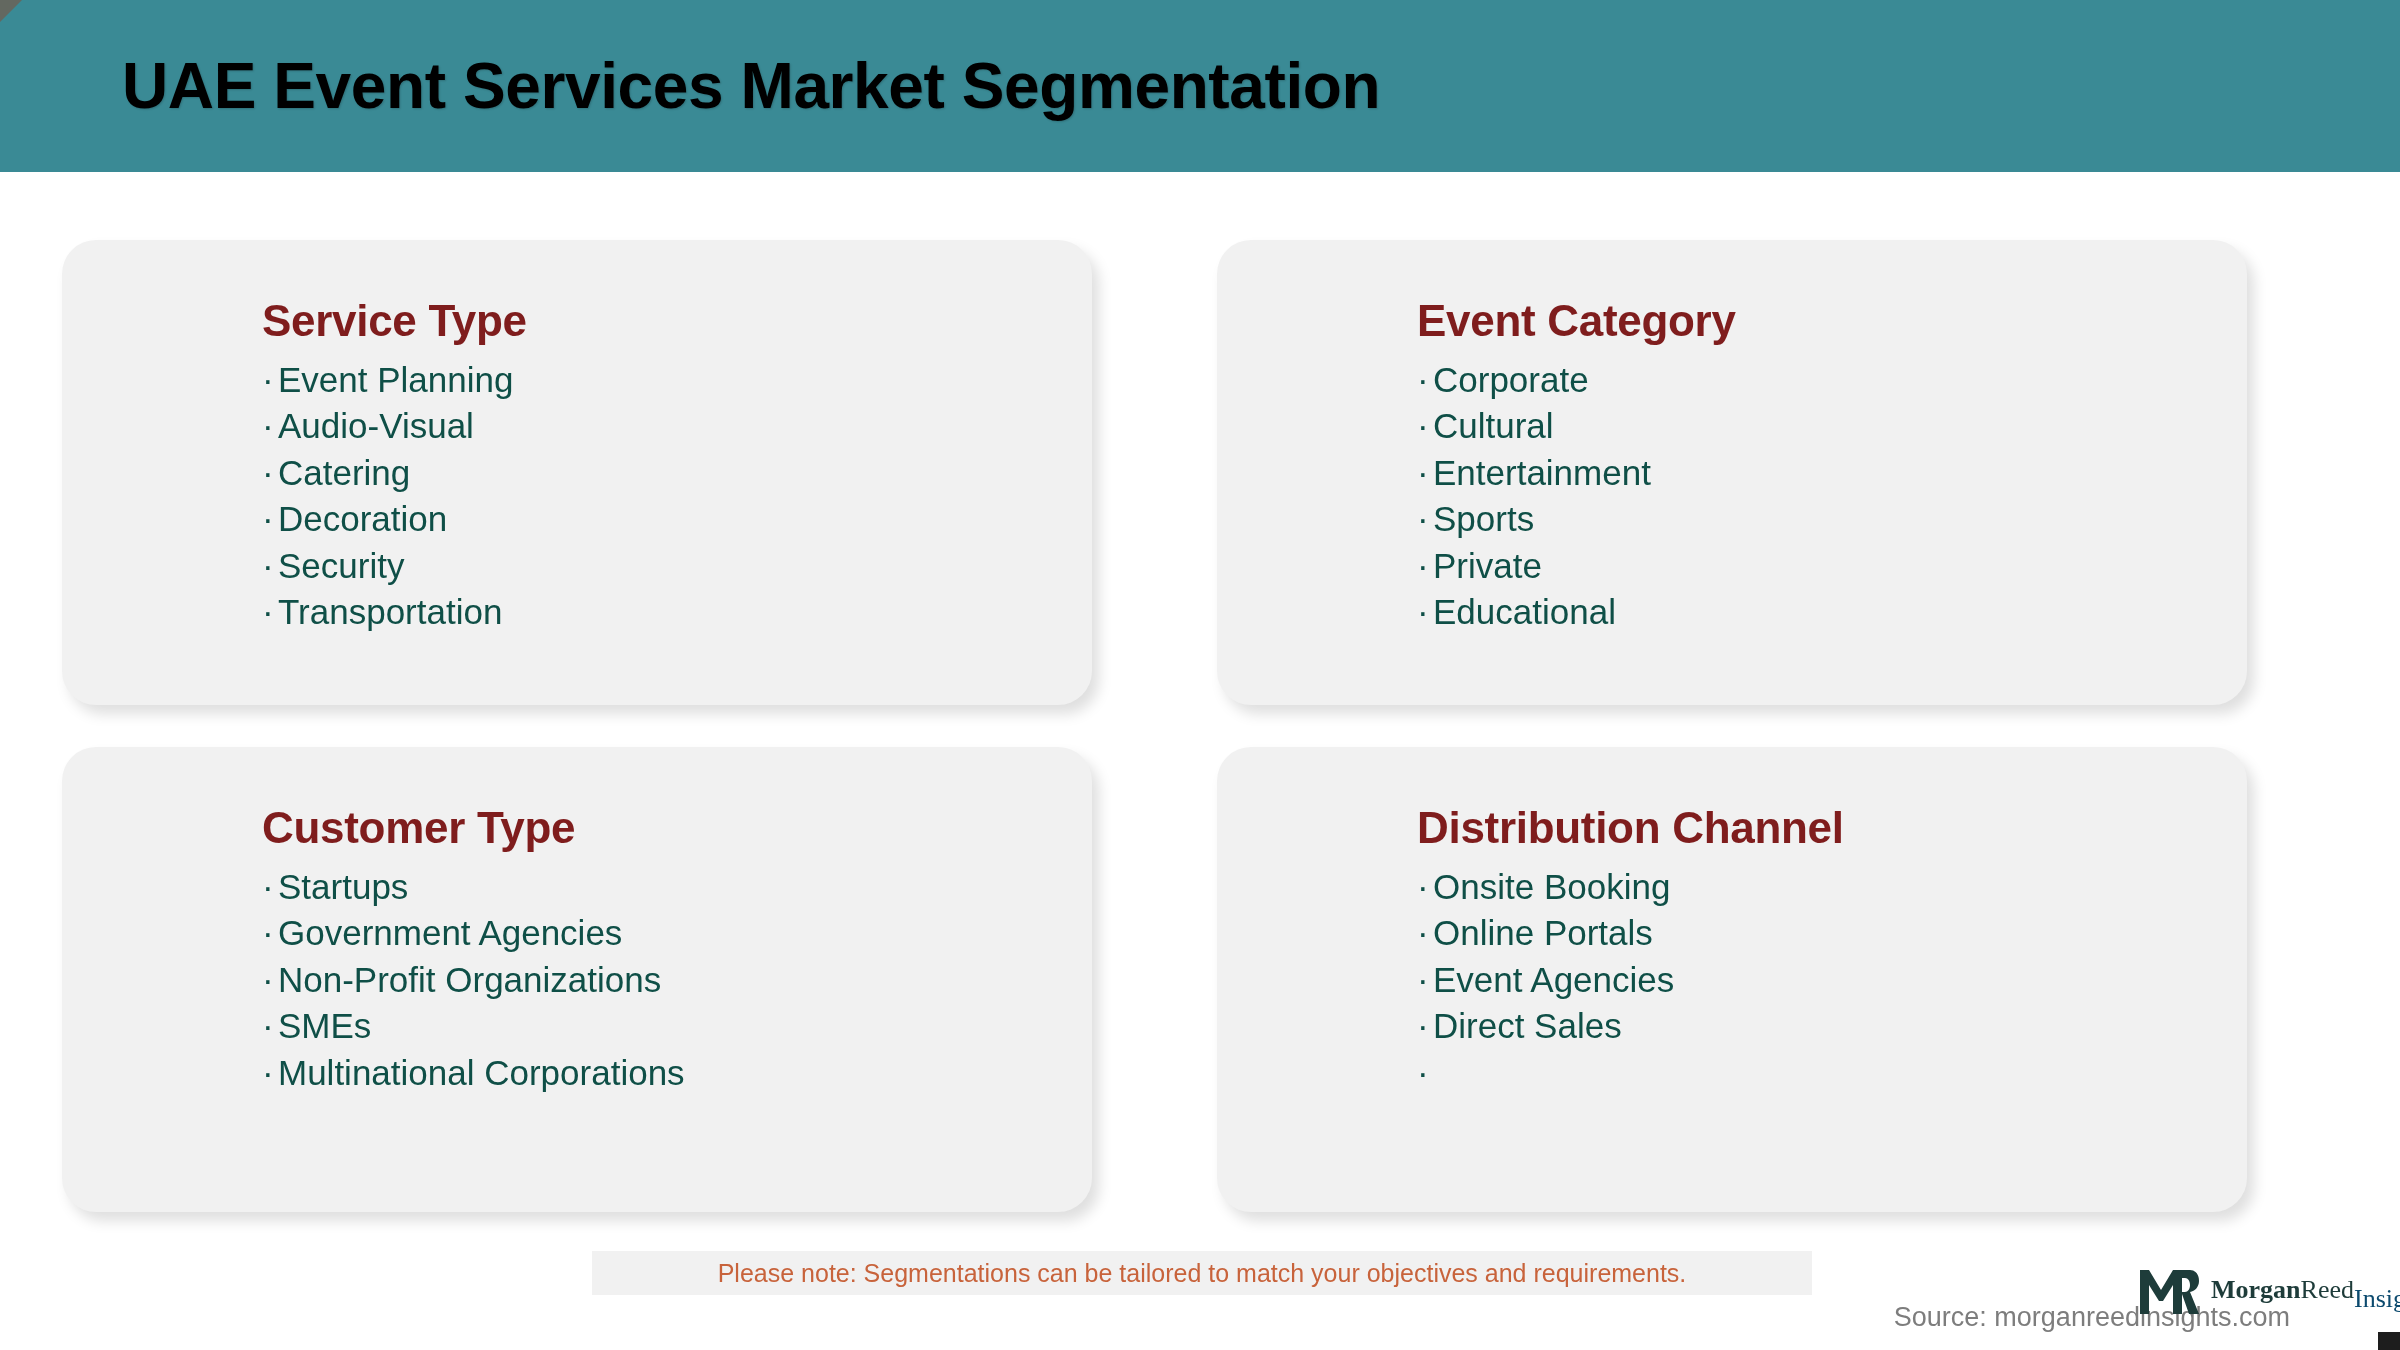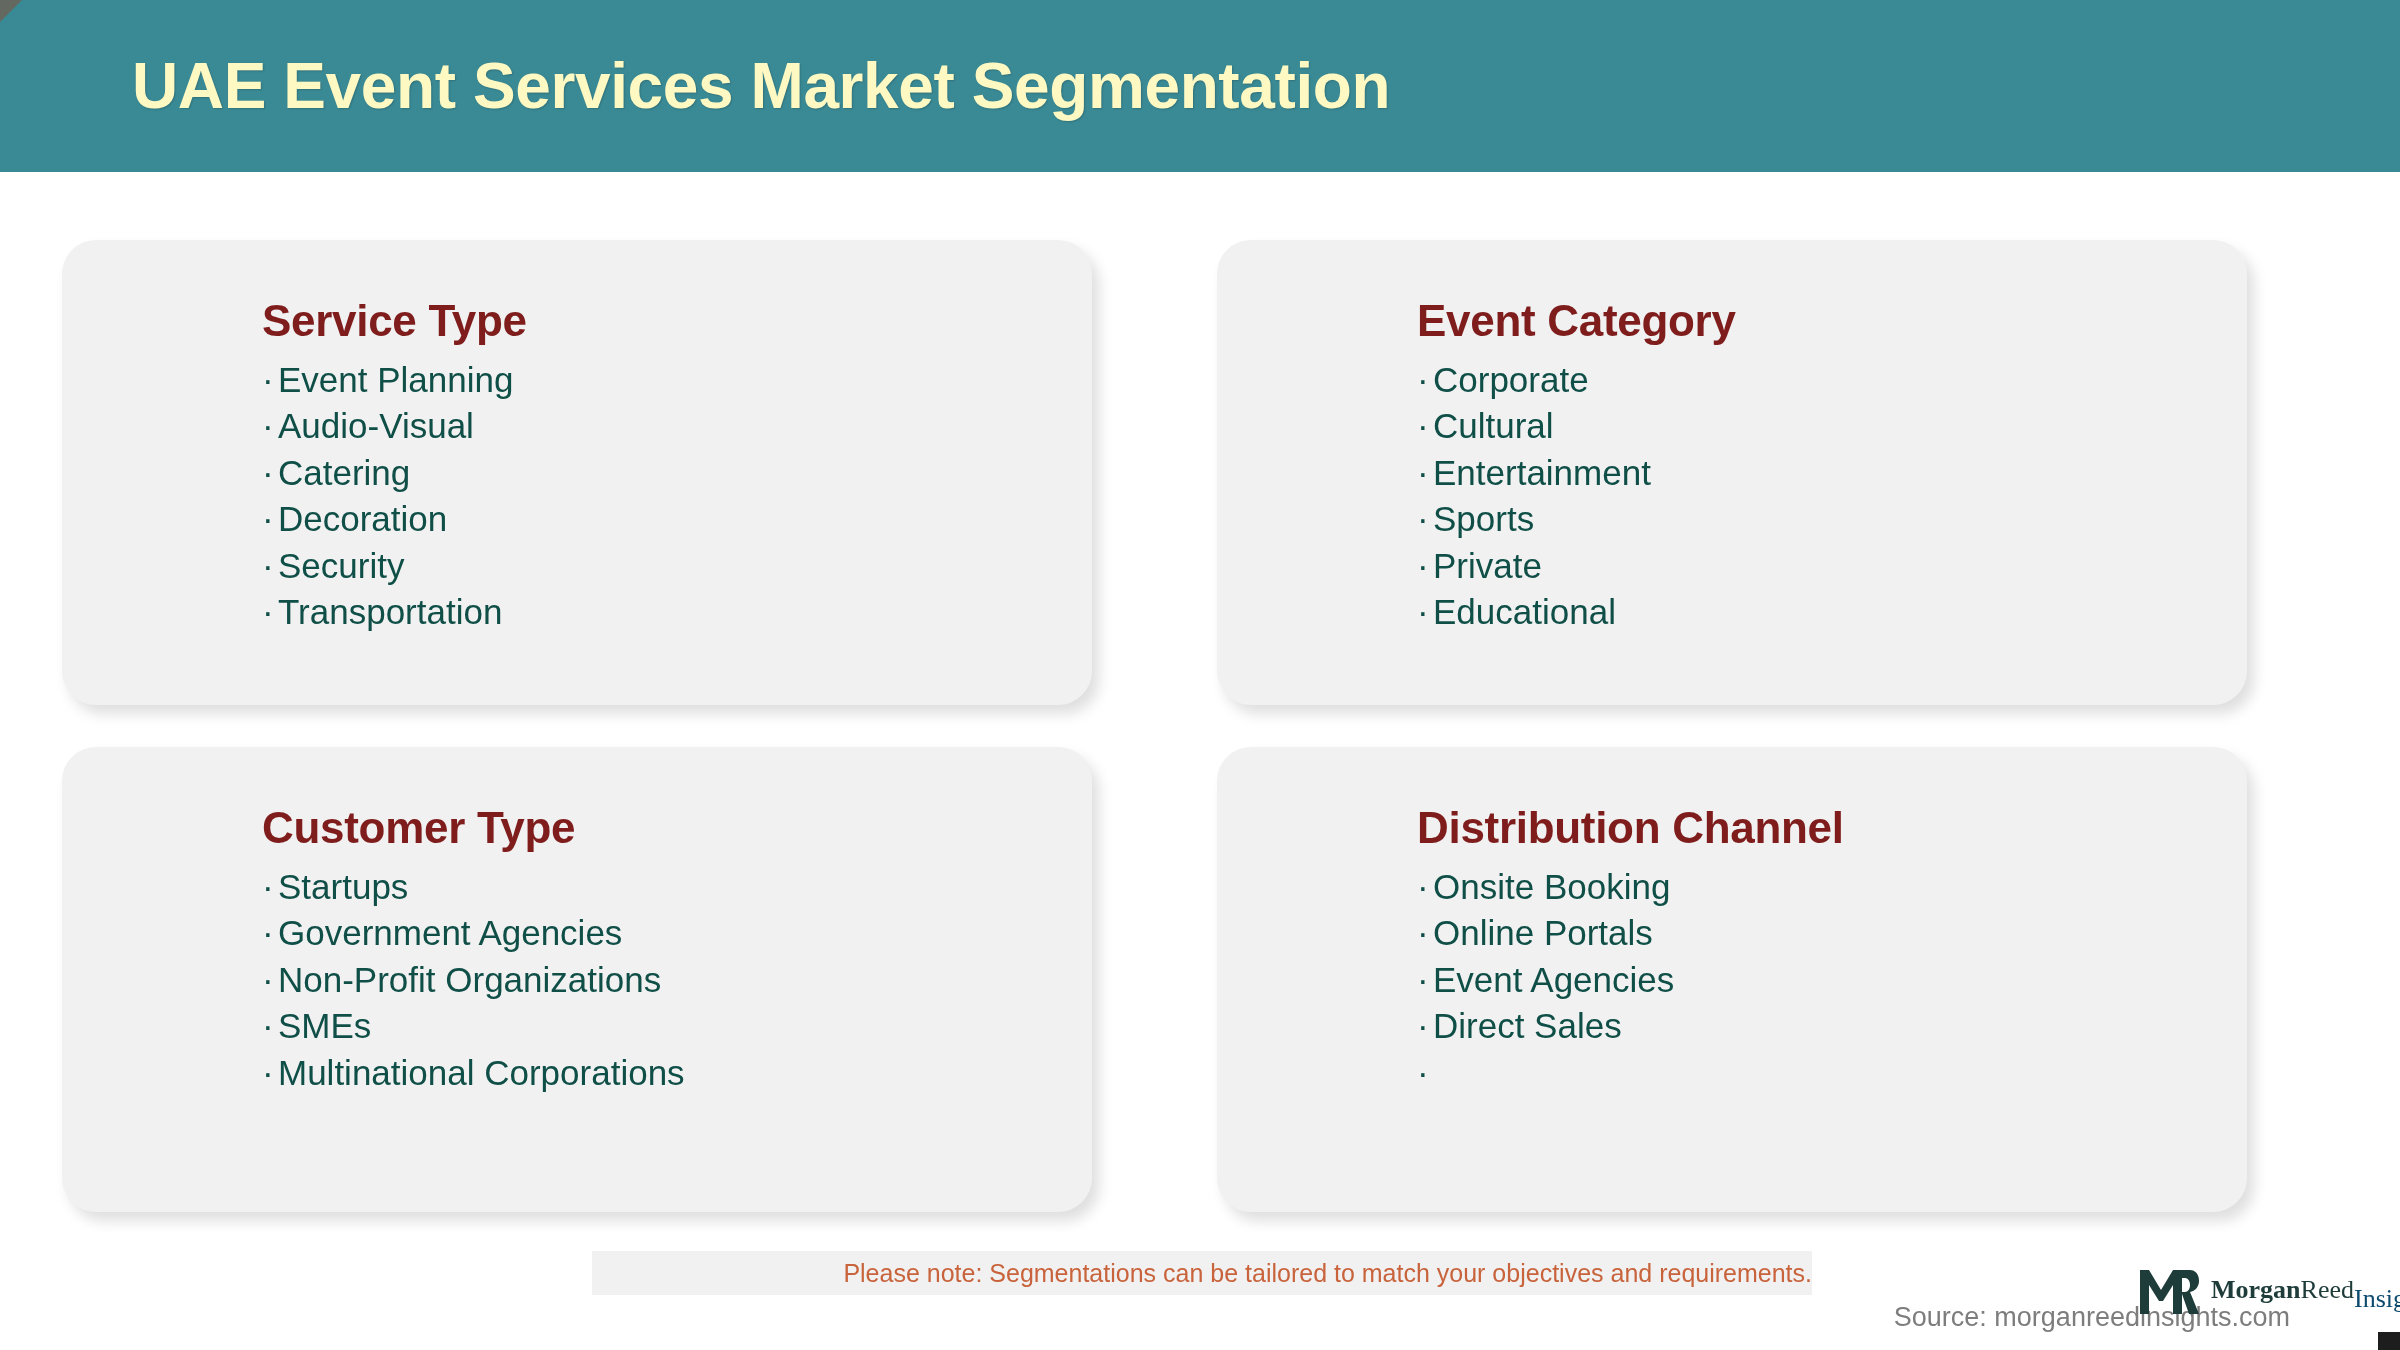--- a/index.html
+++ b/index.html
@@ -36,26 +36,26 @@
     top: 0;
     width: 0;
     height: 0;
     border-top: 22px solid #6b6257;
     border-right: 22px solid transparent;
     opacity: .85;
   }
 
   .header-title {
     position: absolute;
-    left: 132px;
+    left: 122px;
     top: 0;
     height: 172px;
     display: flex;
     align-items: center;
-    color: #fef9c3;
+    color: #000000;
     font-size: 64px;
     font-weight: bold;
     letter-spacing: -0.4px;
     white-space: nowrap;
     text-shadow: 1px 1px 2px rgba(0,0,0,.18);
   }
 
   
   .cards {
     position: absolute;
@@ -116,21 +116,21 @@
   
   .note-box {
     position: absolute;
     left: 592px;
     top: 1251px;
     width: 1220px;
     height: 44px;
     background: #f1f1f1;
     display: flex;
     align-items: center;
-    justify-content: flex-end;
+    justify-content: center;
   }
 
   .note-text {
     color: #c8633b;
     font-size: 25px;
     white-space: nowrap;
   }
 
   .source-text {
     position: absolute;

